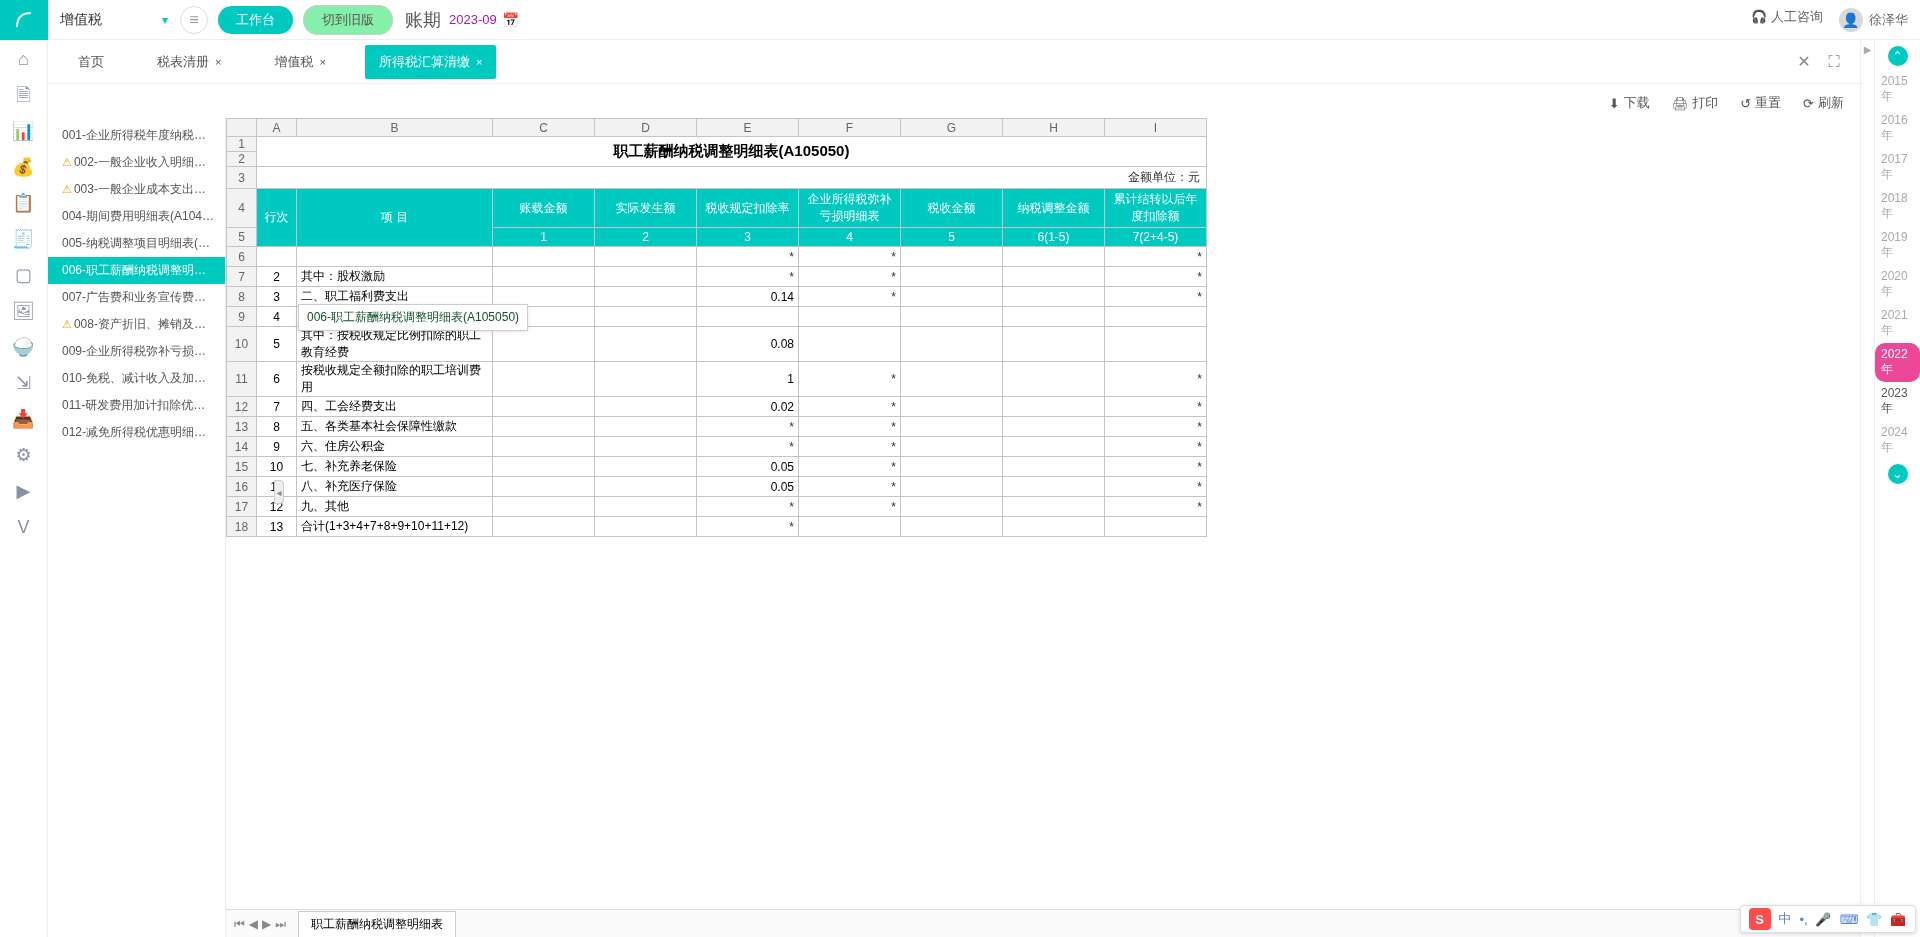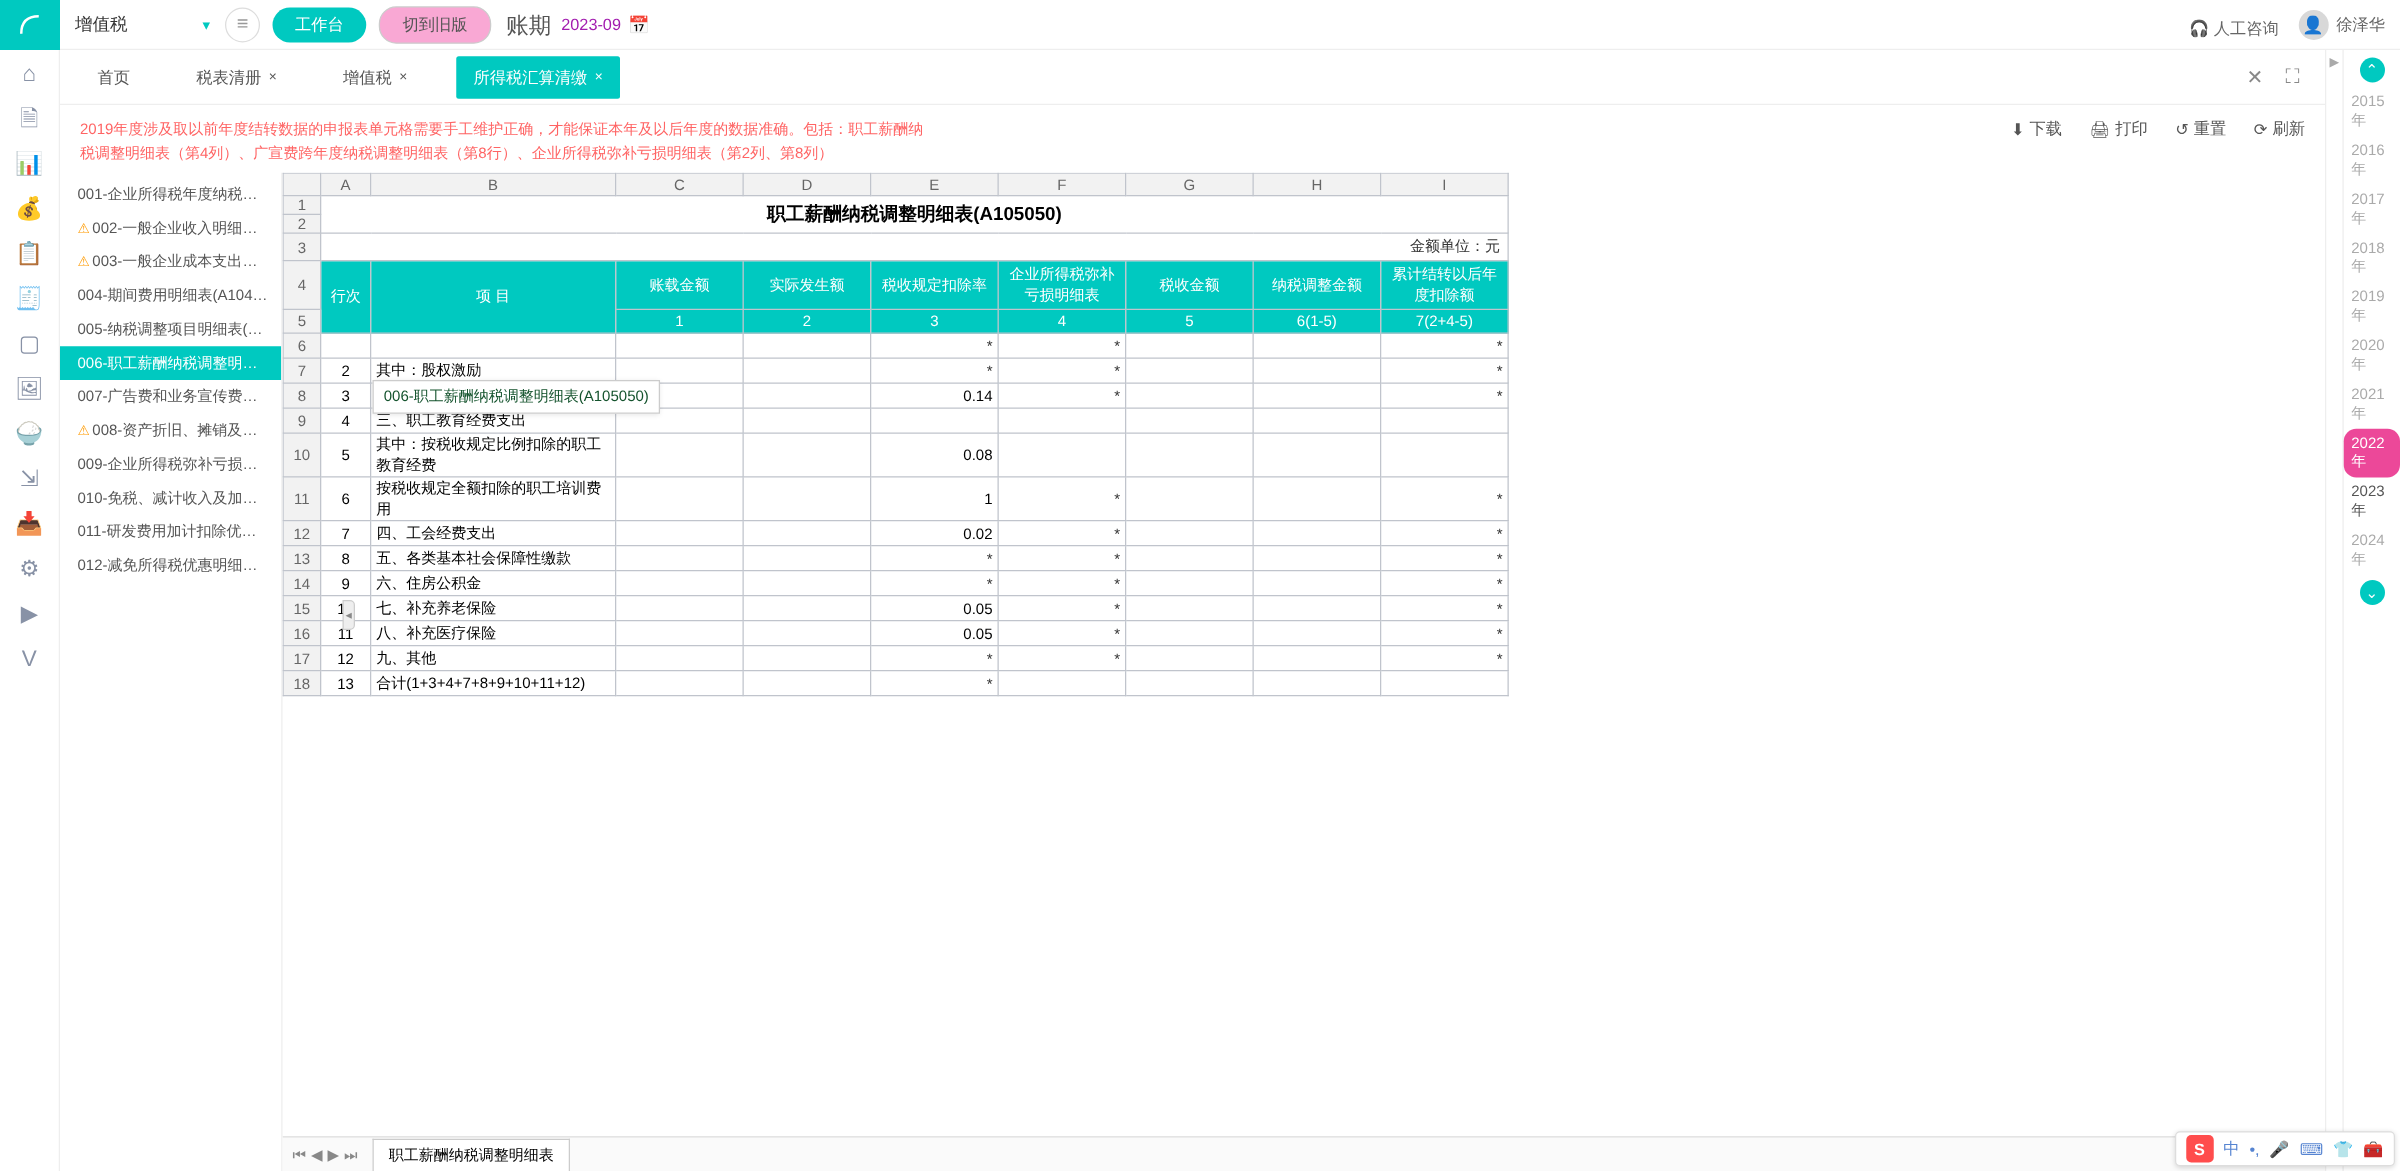--- a/index.html
+++ b/index.html
@@ -6,26 +6,26 @@
 body { background: #f5f5f5; overflow: hidden; }
 
 
 .topbar { height: 40px; background: #fff; display: flex; align-items: center; padding: 0 12px; border-bottom: 1px solid #eee; }
 .logo { width: 48px; height: 40px; background: #00c9c0; display: flex; align-items: center; justify-content: center; color: #fff; margin-left: -12px; margin-right: 12px; }
 .dropdown-sel { display: flex; align-items: center; gap: 60px; color: #333; font-size: 14px; cursor: pointer; }
 .chevron { color: #00c9c0; font-size: 12px; }
 .round-btn { width: 28px; height: 28px; border-radius: 50%; border: 1px solid #ddd; display: flex; align-items: center; justify-content: center; margin-left: 12px; color: #999; cursor: pointer; }
 .pill-btn { padding: 5px 18px; border-radius: 14px; font-size: 13px; margin-left: 10px; cursor: pointer; }
 .pill-primary { background: #00c9c0; color: #fff; border: none; }
-.pill-outline { background: #f9a8d4; border: 1px solid #ccc; color: #555; }
+.pill-outline { background: #86efac; border: 1px solid #ccc; color: #555; }
 .period-label { margin-left: 12px; font-size: 18px; color: #555; }
 .period-val { margin-left: 8px; font-size: 13px; color: #a21caf; }
 .cal-icon { color: #00c9c0; margin-left: 6px; font-size: 14px; }
 .flex-spacer { flex: 1; }
-.top-right { display: flex; align-items: flex-end; gap: 16px; color: #666; font-size: 13px; }
+.top-right { display: flex; align-items: flex-start; gap: 16px; color: #666; font-size: 13px; }
 .user { display: flex; align-items: center; gap: 6px; }
 .avatar { width: 24px; height: 24px; border-radius: 50%; background: #d8d8d8; display: flex; align-items: center; justify-content: center; color: #fff; font-size: 14px; }
 
 
 .body { display: flex; height: calc(100vh - 40px); }
 .leftnav { width: 48px; background: #fff; border-right: 1px solid #eee; display: flex; flex-direction: column; align-items: center; padding-top: 10px; gap: 18px; }
 .leftnav .nicon { color: #8892a6; font-size: 18px; cursor: pointer; display: block; line-height: 1; }
 .leftnav .nicon.active { color: #00c9c0; }
 
 .main { flex: 1; display: flex; flex-direction: column; background: #fff; position: relative; }
@@ -150,21 +150,20 @@
           <div class="tab">增值税<span class="x">×</span></div>
           <div class="tab active">所得税汇算清缴<span class="x">×</span></div>
         </div>
       <div class="tabs-right">
         <span class="icon-btn">✕</span>
         <span class="icon-btn">⛶</span>
       </div>
     </div>
 
     <div class="warn-row">
-      <div class="warn-text">2019年度涉及取以前年度结转数据的申报表单元格需要手工维护正确，才能保证本年及以后年度的数据准确。包括：职工薪酬纳税调整明细表（第4列）、广宣费跨年度纳税调整明细表（第8行）、企业所得税弥补亏损明细表（第2列、第8列）</div>
       <div class="actions">
         <span class="act">⬇ <span>下载</span></span>
         <span class="act">🖨 <span>打印</span></span>
         <span class="act">↺ <span>重置</span></span>
         <span class="act">⟳ <span>刷新</span></span>
       </div>
     </div>
 
     <div class="content">
       <div class="tree" id="tree-host">

